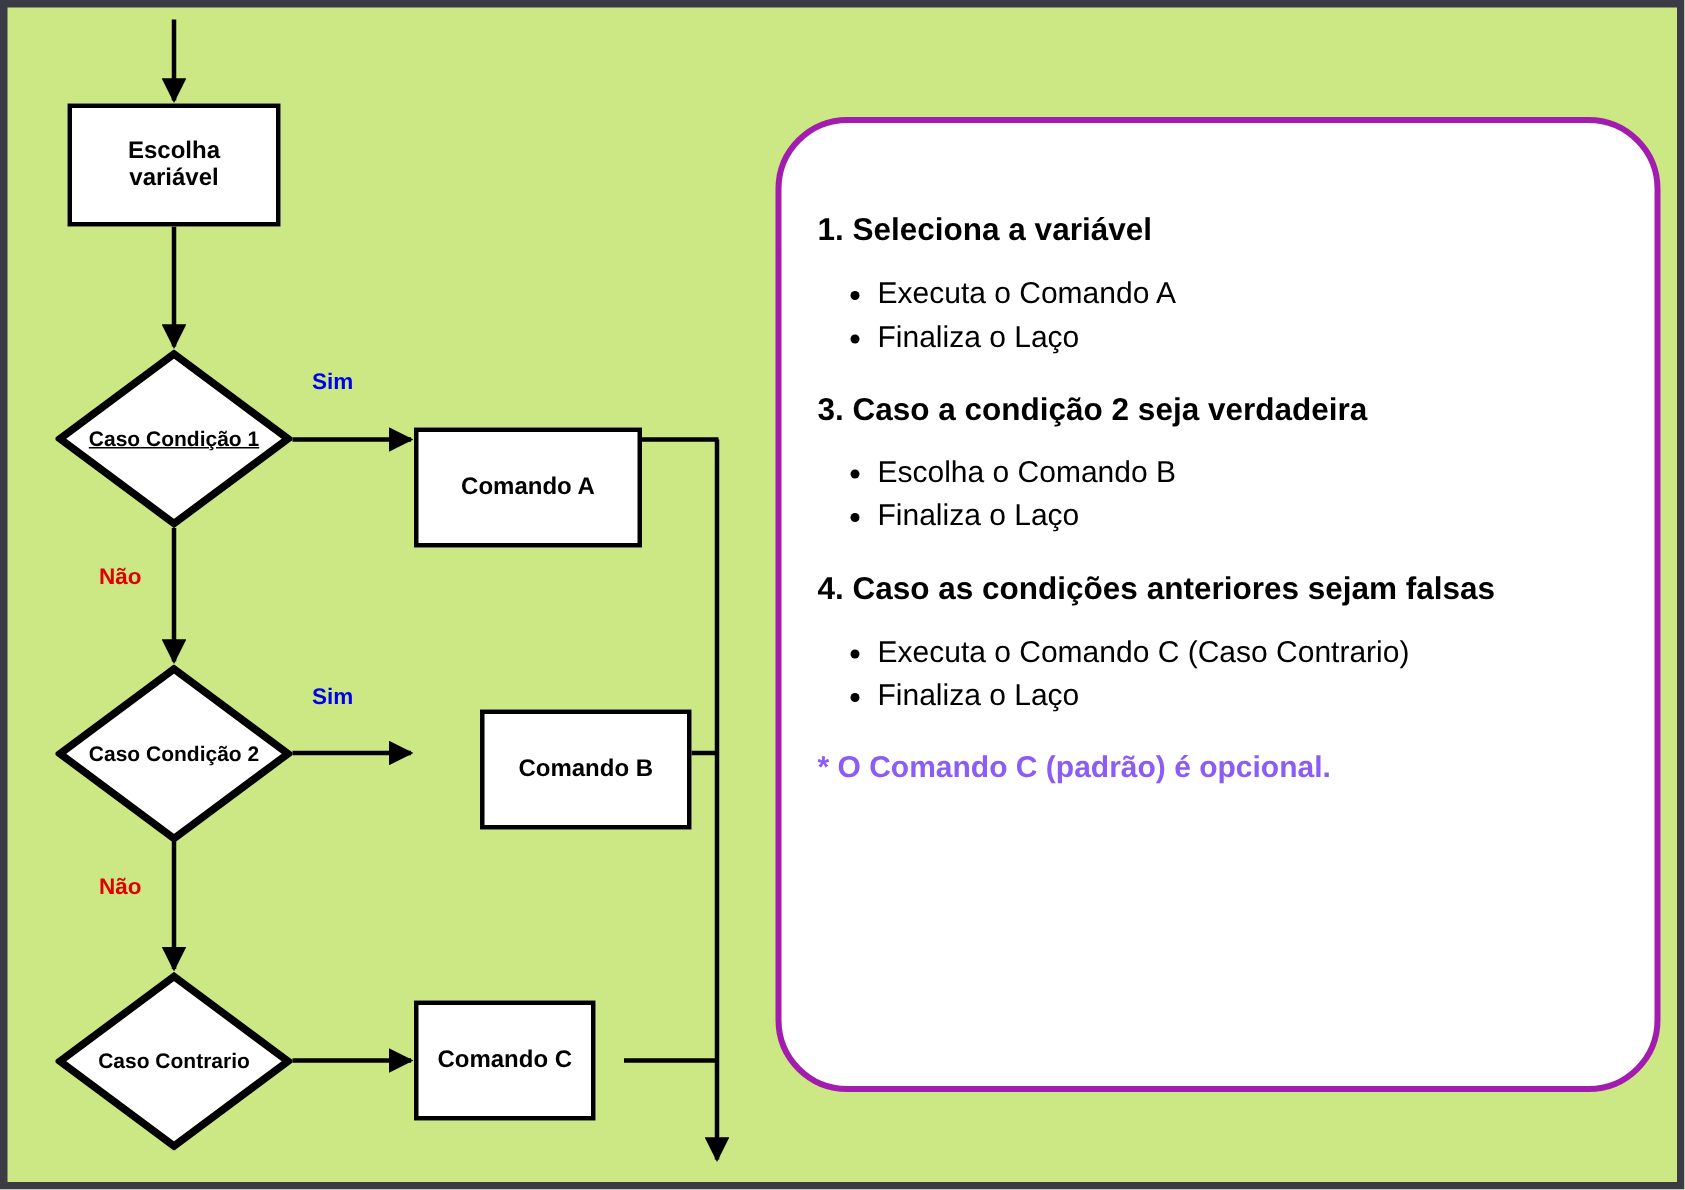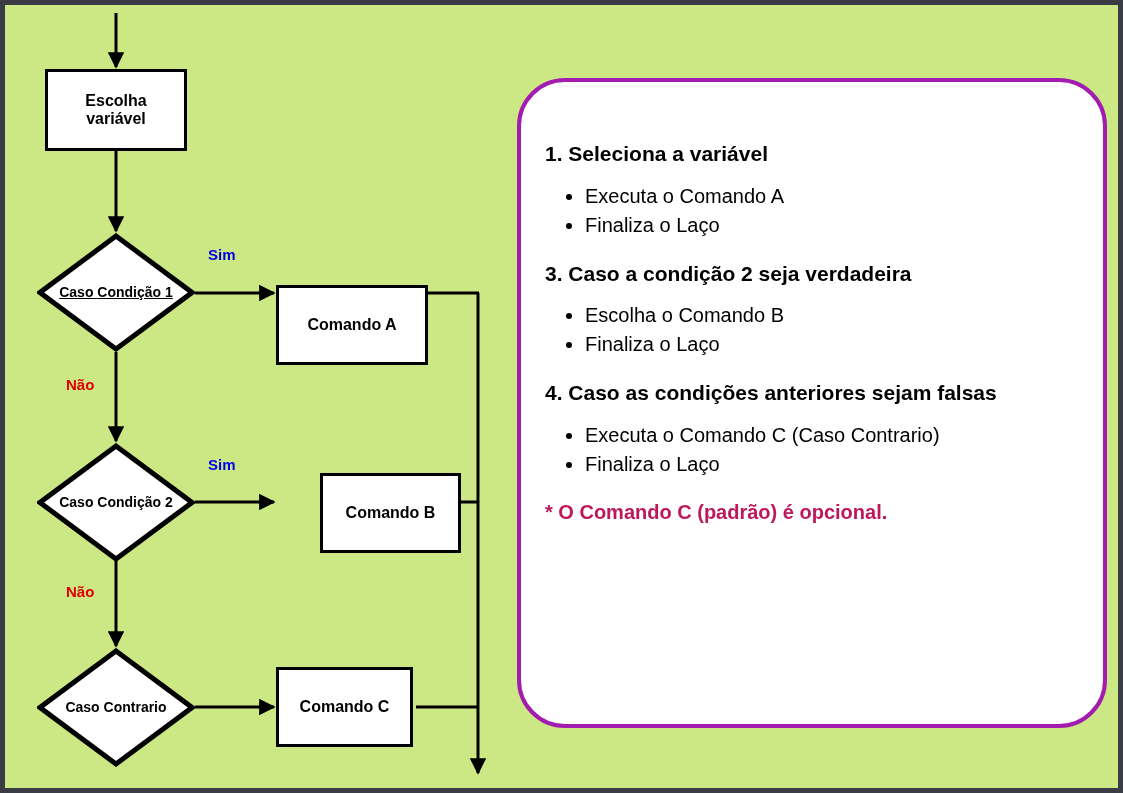--- a/index.html
+++ b/index.html
@@ -105,21 +105,21 @@
   .note-list li {
     font-size: 20px;
     color: #000000;
     line-height: 1.45;
     white-space: nowrap;
   }
   .note-foot {
     margin-top: 22px;
     font-weight: bold;
     font-size: 20px;
-    color: #be185d;
+    color: #8b5cf6;
     white-space: nowrap;
   }
 </style>
 </head>
 <body>
 
 <div id="canvas">
 
   <svg id="flow-svg" viewBox="0 0 1123 793" xmlns="http://www.w3.org/2000/svg">
     <defs>
@@ -189,21 +189,21 @@
   </div>
 
   <div class="proc-box" style="left:271px; top:248px; width:152px; height:80px;margin-top:32px;">
     <span>Comando A</span>
   </div>
 
   <div class="proc-box" style="left:271px; top:468px; width:141px; height:80px;margin-left:44px;">
     <span>Comando B</span>
   </div>
 
-  <div class="proc-box" style="left:271px; top:662px; width:137px; height:80px;text-align:right;">
+  <div class="proc-box" style="left:271px; top:662px; width:121px; height:80px;text-align:right;">
     <span>Comando C</span>
   </div>
 
   <div class="edge-label yes" style="left:203px; top:241px;">Sim</div>
 
   <div class="edge-label no" style="left:61px; top:371px;">Não</div>
 
   <div class="edge-label yes" style="left:203px; top:451px;">Sim</div>
 
   <div class="edge-label no" style="left:61px; top:578px;">Não</div>

